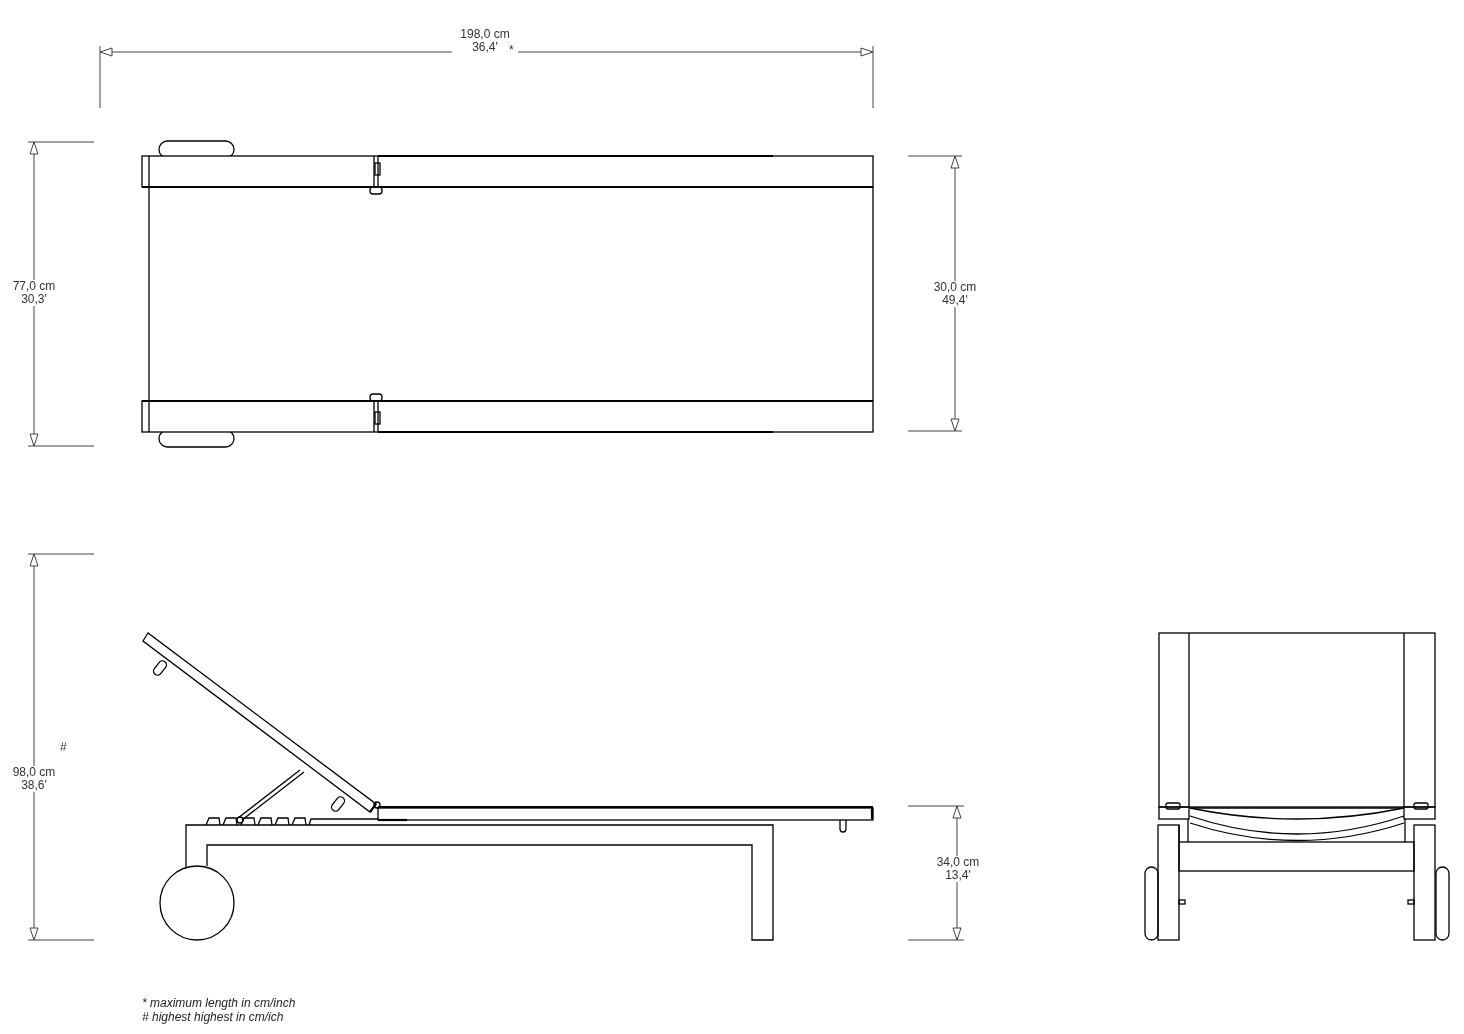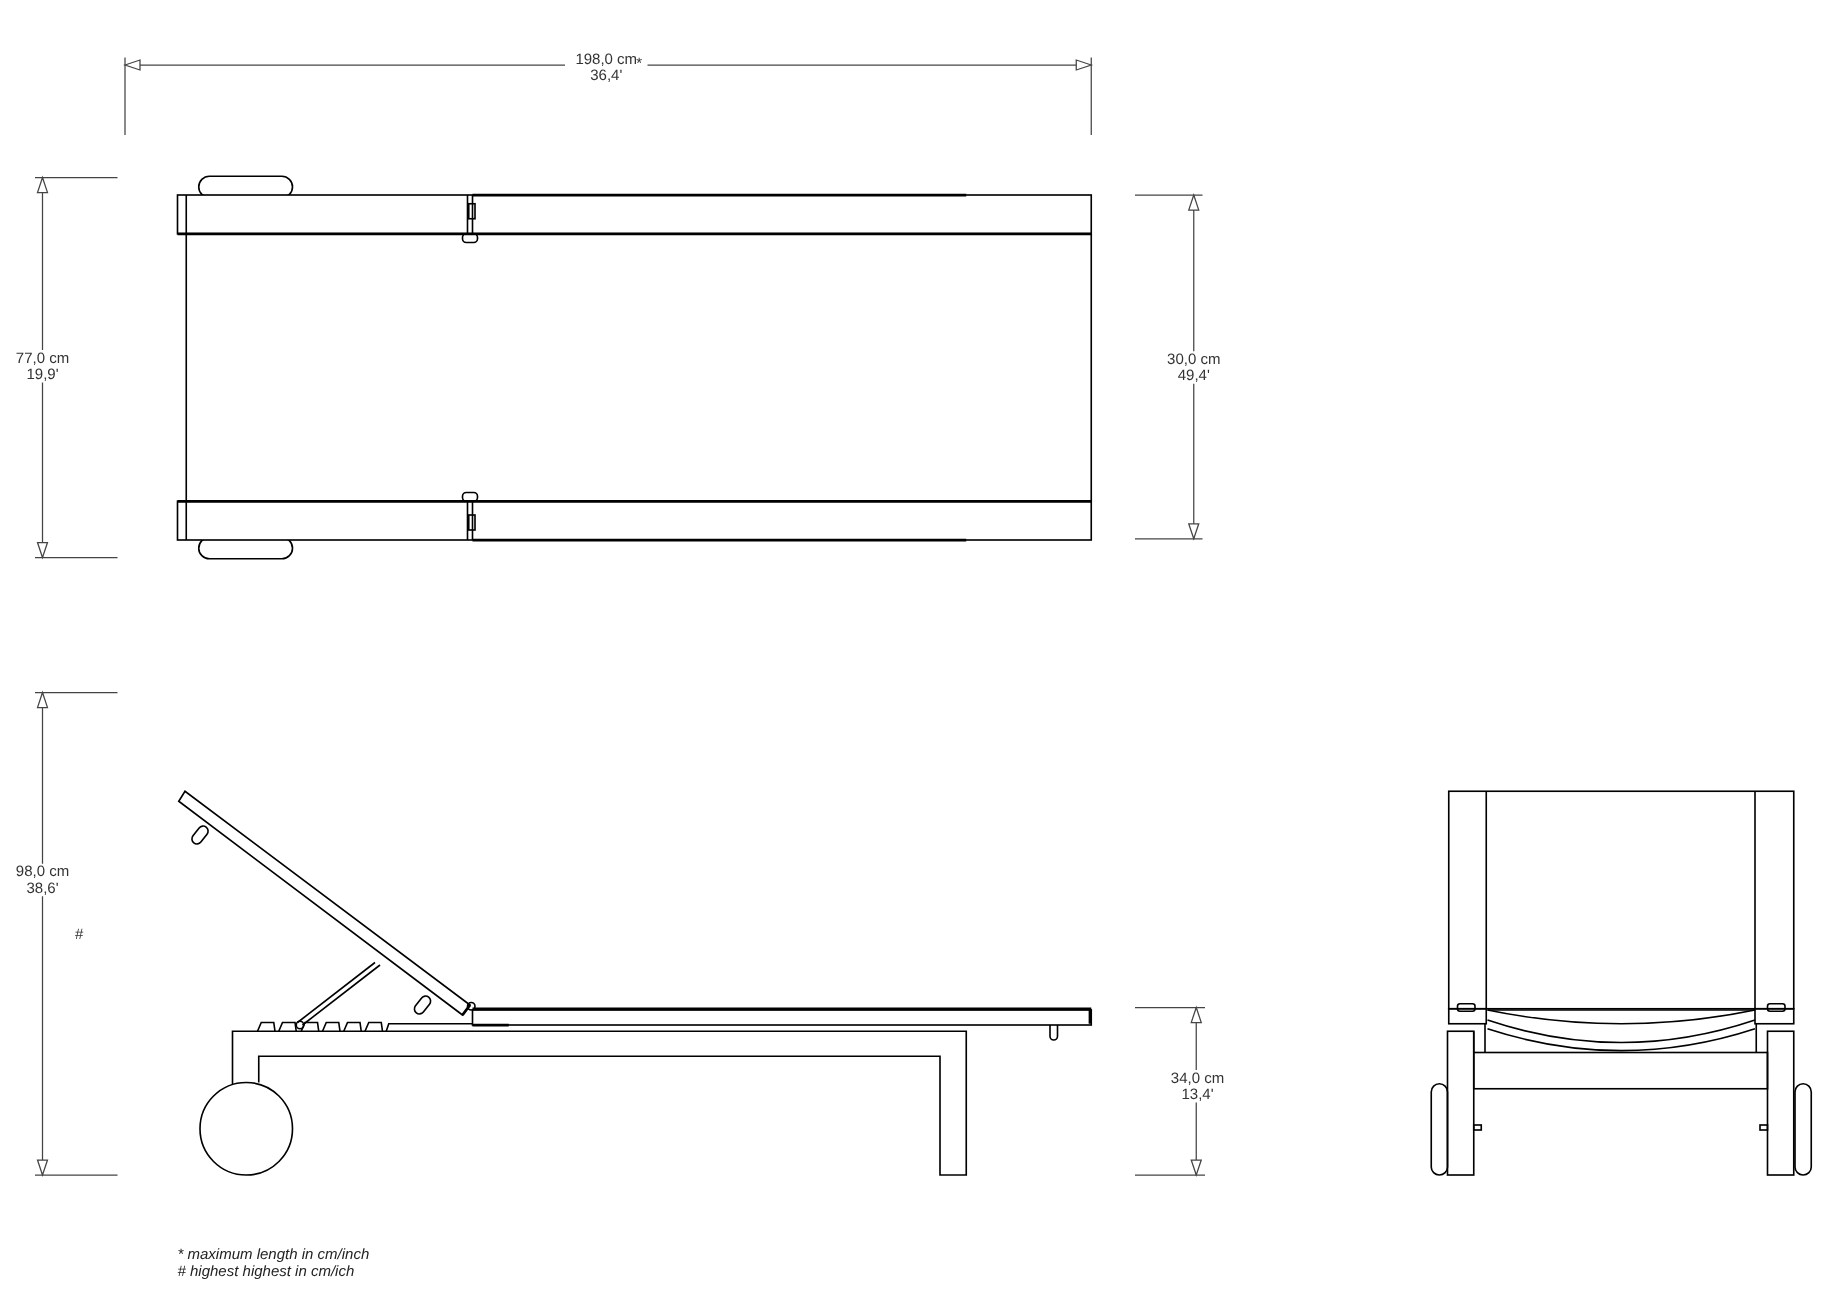--- a/index.html
+++ b/index.html
@@ -148,37 +148,37 @@
     <line class="ln" x1="1405" y1="819" x2="1405" y2="842"></line>
 
     <rect class="ln" x="1145" y="867" width="13" height="73" rx="6.5"></rect>
     <rect class="ln" x="1436" y="867" width="13" height="73" rx="6.5"></rect>
 
     <rect class="ln" x="1179" y="900" width="6" height="4"></rect>
     <rect class="ln" x="1408" y="900" width="6" height="4"></rect>
   </g>
 </svg>
 
-<div class="lbl" style="left:452px; top:41px; width:66px;">
+<div class="lbl" style="left:452px; top:28px; width:66px;">
   <div>198,0 cm</div>
   <div>36,4'</div>
 </div>
 <span class="mark" style="left:509px; top:43px;">*</span>
 
 <div class="lbl" style="left:4px; top:280px; width:60px;">
   <div>77,0 cm</div>
-  <div>19,9'</div>
+  <div>30,3'</div>
 </div>
 
 <div class="lbl" style="left:925px; top:281px; width:60px;">
   <div>30,0 cm</div>
   <div>49,4'</div>
 </div>
 
-<div class="lbl" style="left:4px; top:691px; width:60px;">
+<div class="lbl" style="left:4px; top:766px; width:60px;">
   <div>98,0 cm</div>
   <div>38,6'</div>
 </div>
 <span class="mark" style="left:60px; top:740px;">#</span>
 
 <div class="lbl" style="left:928px; top:856px; width:60px;">
   <div>34,0 cm</div>
   <div>13,4'</div>
 </div>
 

